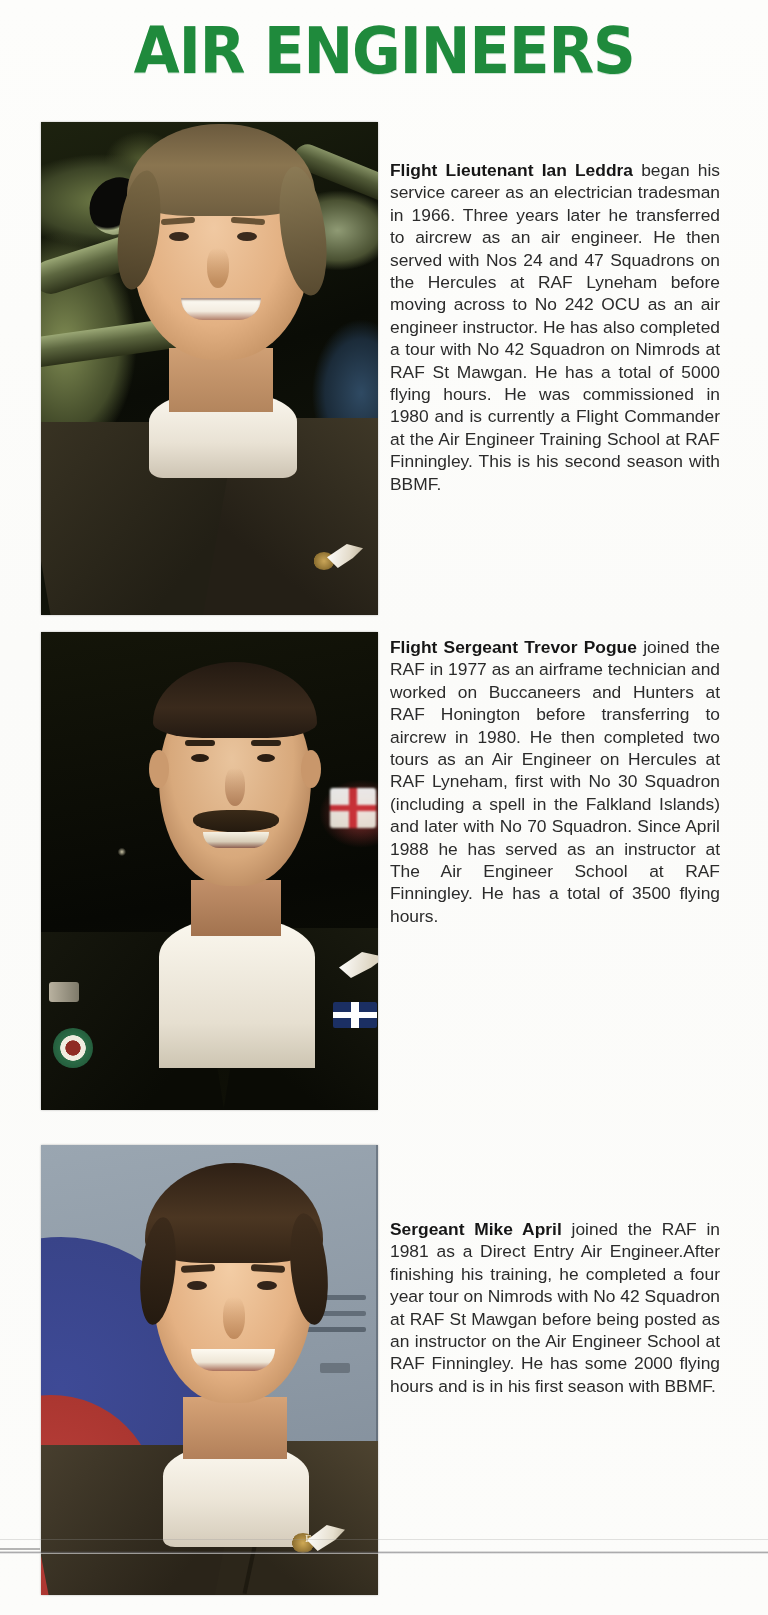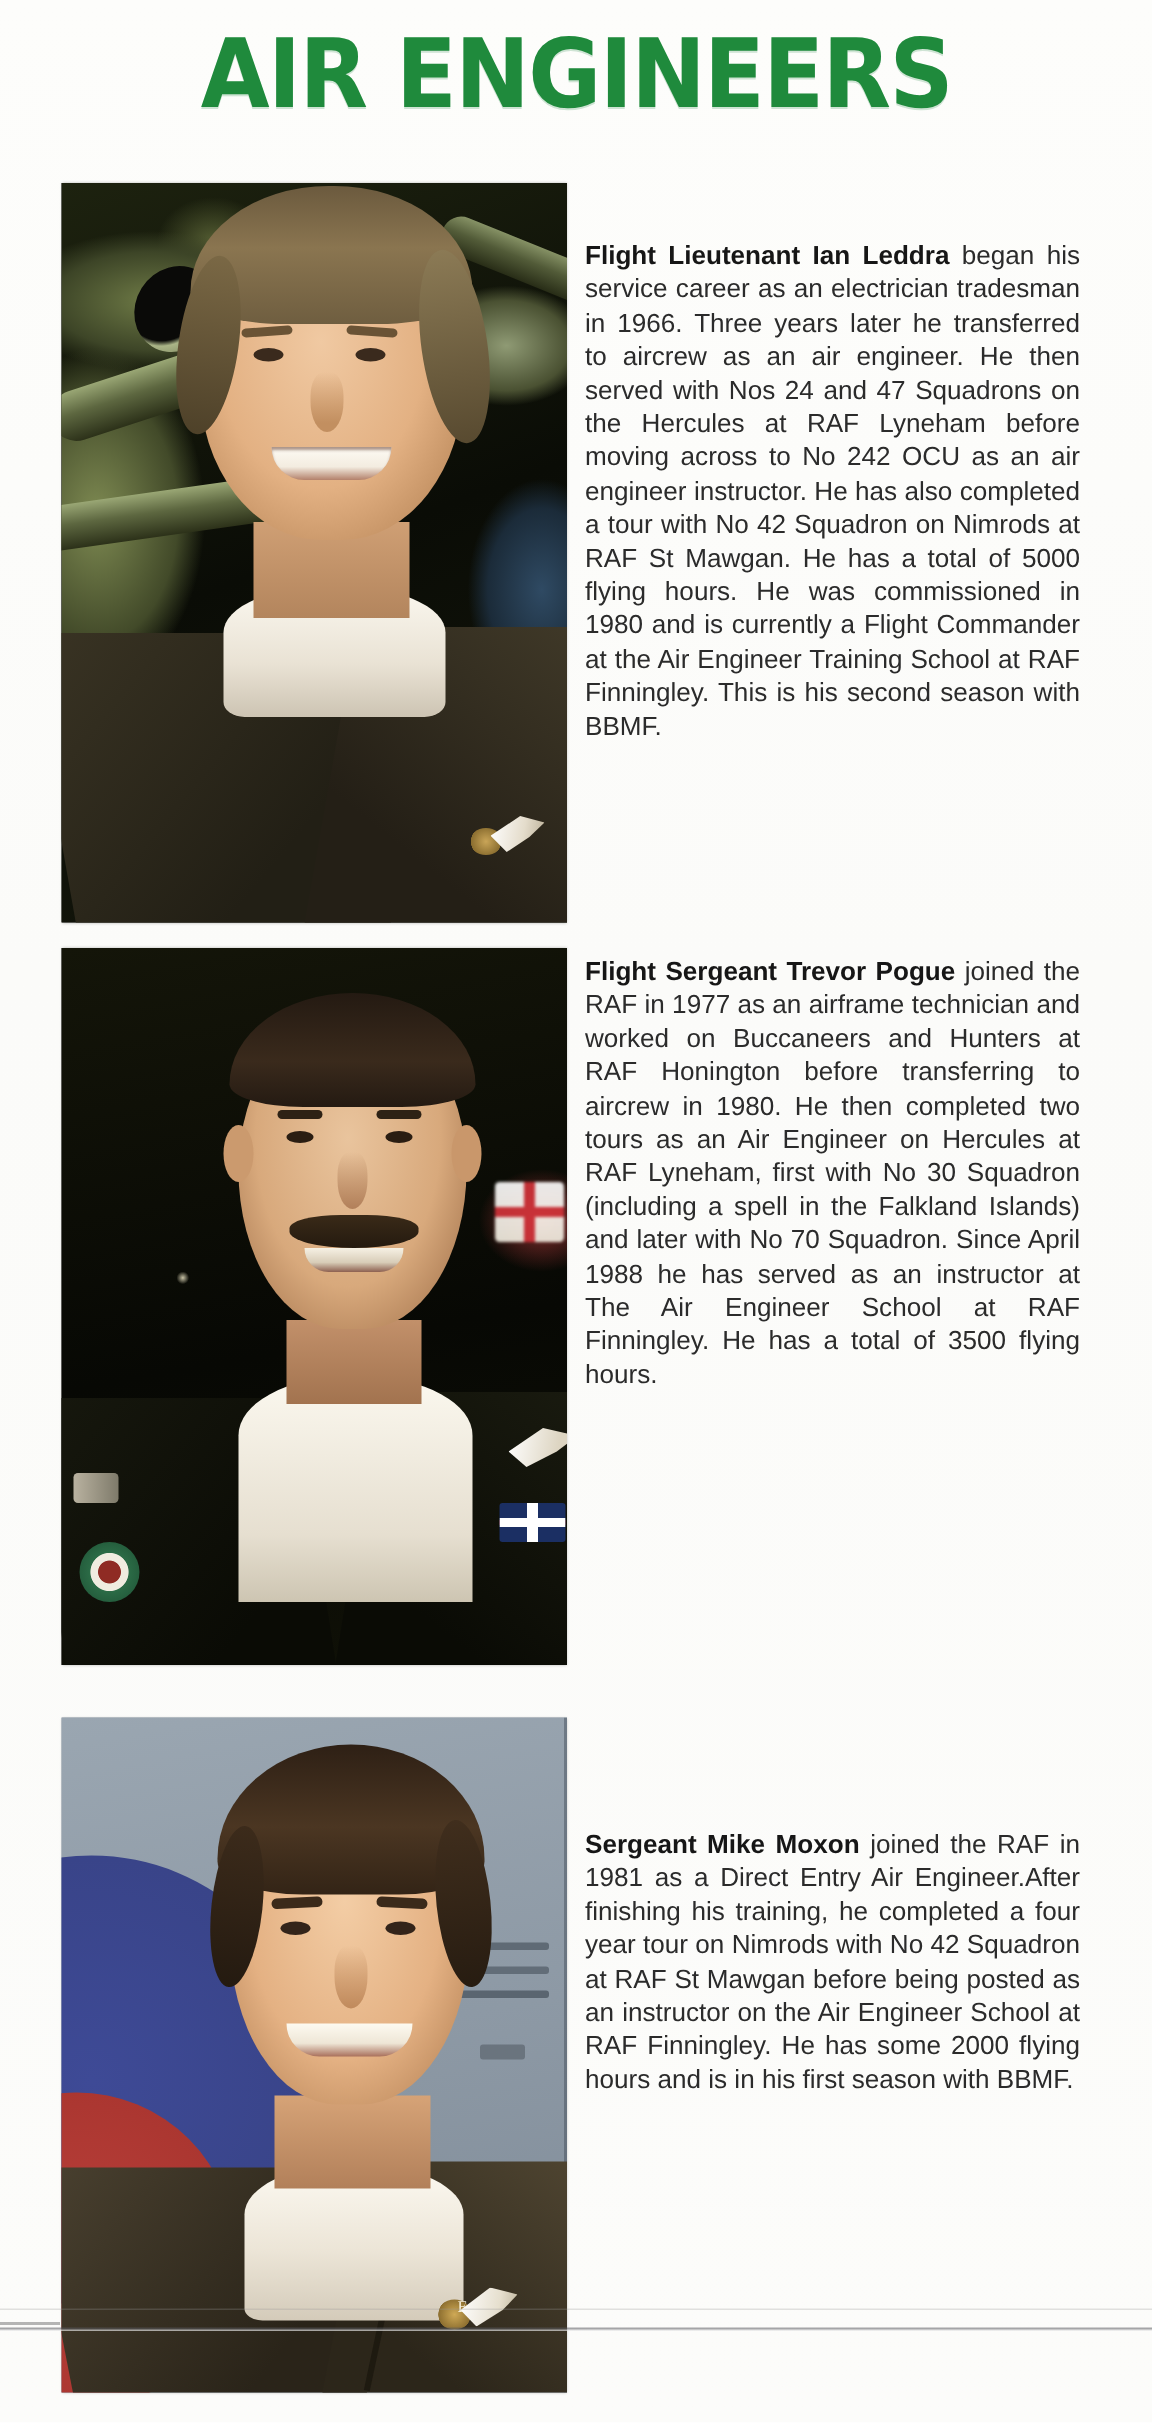--- a/index.html
+++ b/index.html
@@ -467,19 +467,19 @@
     <div class="eyeR"></div>
     <div class="nose"></div>
     <div class="mouth"></div>
     <div class="badge">
       <div class="lau"></div>
       <div class="ltr">E</div>
       <div class="wing"></div>
     </div>
   </div>
   <div class="bio" style="top: 1218px;">
-    <span class="nm">Sergeant Mike Moxon</span><span>  joined the RAF in 1981 as a Direct Entry Air Engineer.After finishing his training, he completed a four year tour on Nimrods with No 42 Squadron at RAF St Mawgan before being posted as an instructor on the Air Engineer School at RAF Finningley. He has some 2000 flying hours and is in his first season with BBMF.</span>
+    <span class="nm">Sergeant Mike April</span><span>  joined the RAF in 1981 as a Direct Entry Air Engineer.After finishing his training, he completed a four year tour on Nimrods with No 42 Squadron at RAF St Mawgan before being posted as an instructor on the Air Engineer School at RAF Finningley. He has some 2000 flying hours and is in his first season with BBMF.</span>
   </div>
 </div>
 
 <div class="crease2"></div>
 <div class="crease"></div>
 <div class="crease-left"></div>
 
 </body></html>

